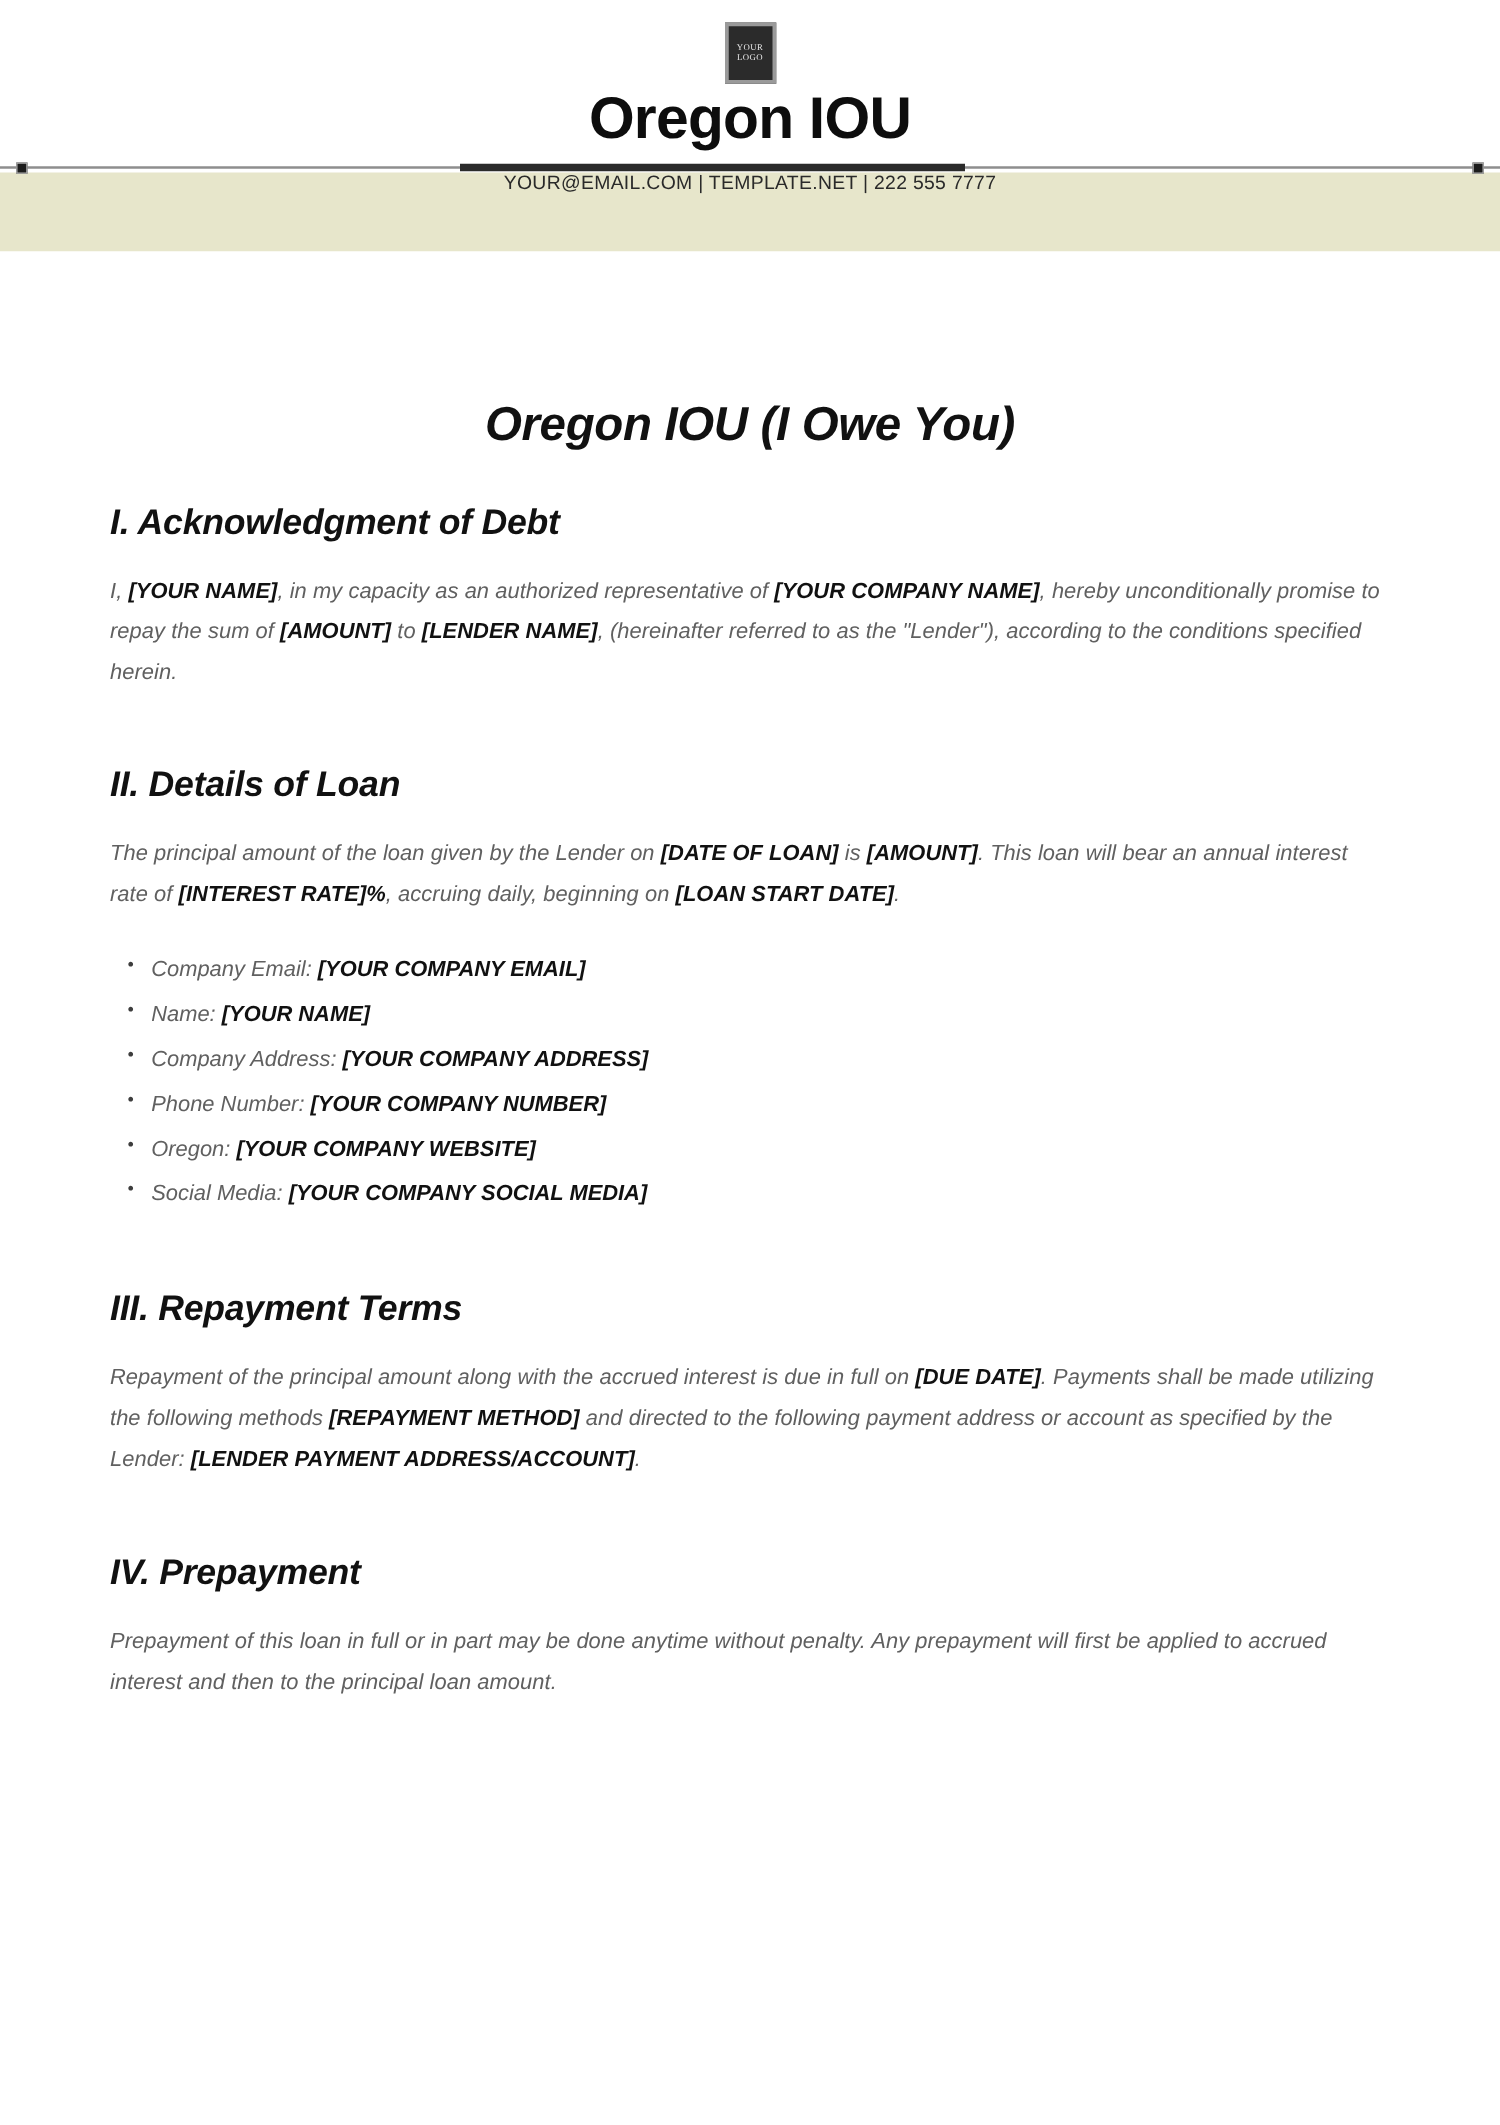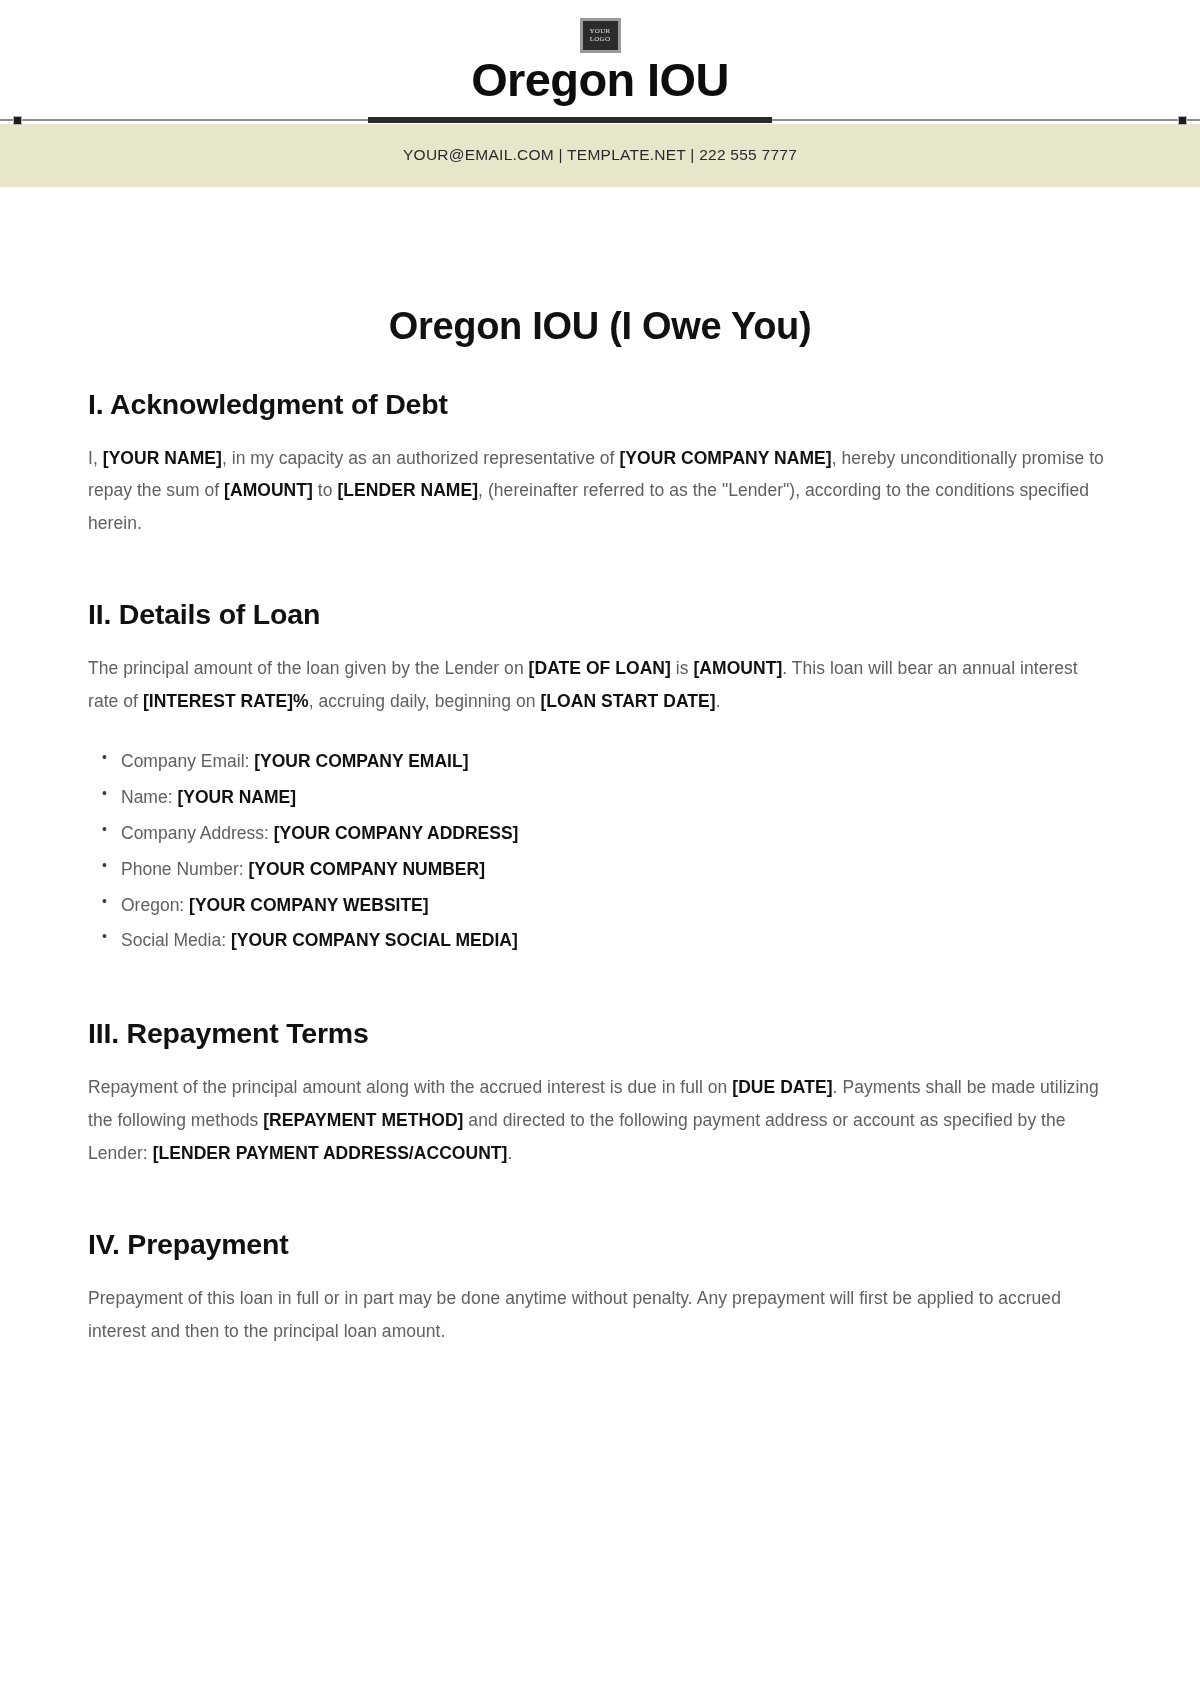--- a/index.html
+++ b/index.html
@@ -24,21 +24,21 @@
 
   .logo-row {
     display: flex;
     justify-content: center;
     align-items: flex-start;
     padding-top: 18px;
   }
 
   .logo-box {
     width: 41px;
-    height: 35px;
+    height: 49px;
     background: #2b2b2b;
     border: 3px solid #9a9a9a;
     box-sizing: border-box;
     display: flex;
     flex-direction: column;
     align-items: center;
     justify-content: center;
     line-height: 1.02;
   }
   .logo-box span {
@@ -92,35 +92,35 @@
     border: 1px solid #b5b5b5;
     box-sizing: border-box;
   }
   .tick.left { left: 13px; }
   .tick.right { left: 1178px; }
 
   .contact-band {
     background: #e7e6cb;
     height: 63px;
     display: flex;
-    align-items: center;
     justify-content: center;
   }
   .contact-band .contact-text {
     font-size: 15.5px;
     letter-spacing: 0.25px;
     color: #2a2a2a;
     font-weight: 400;
   }
 
   
   .doc-body {
     padding: 0 88px 0 88px;
     box-sizing: border-box;
     width: 1200px;
+    font-style: italic;
   }
 
   .doc-title {
     text-align: center;
     font-size: 38px;
     font-weight: 700;
     color: #111111;
     letter-spacing: -0.3px;
     margin: 118px 0 0 0;
   }

